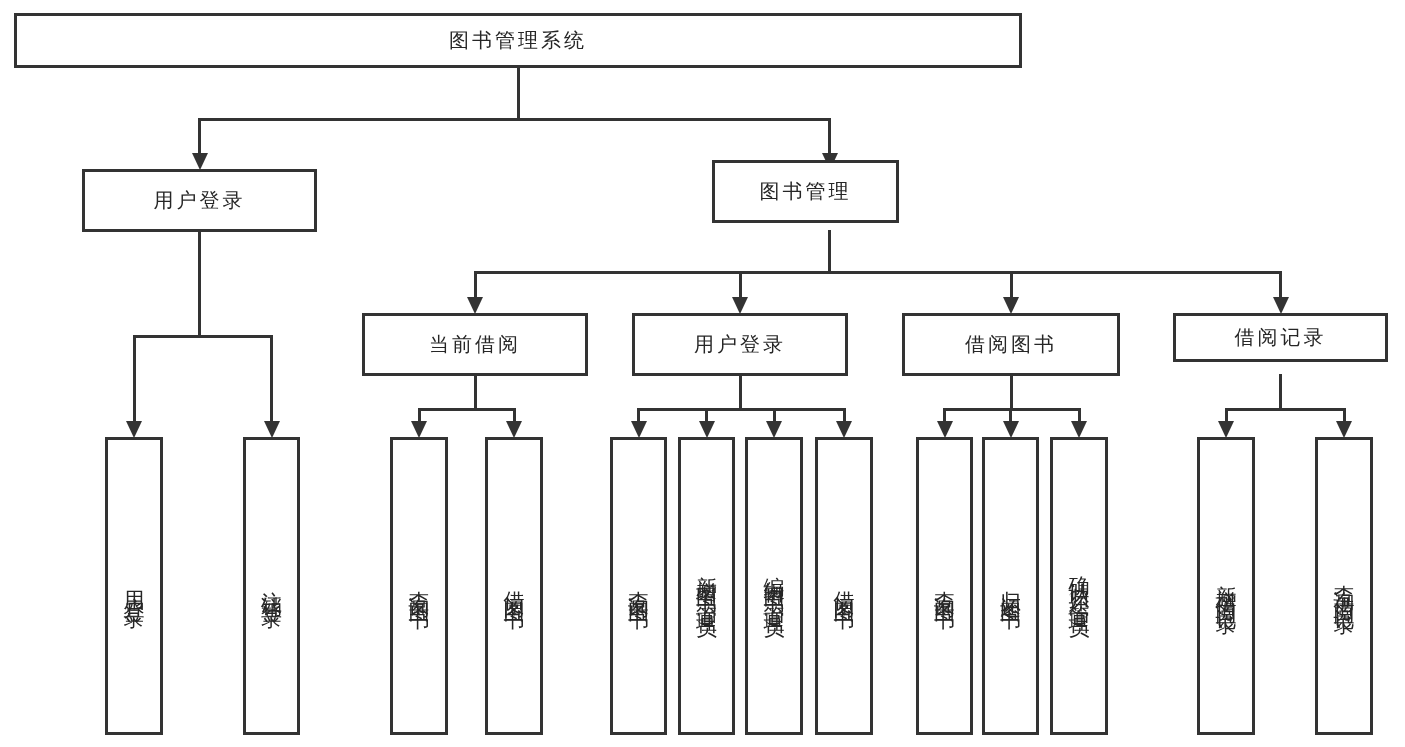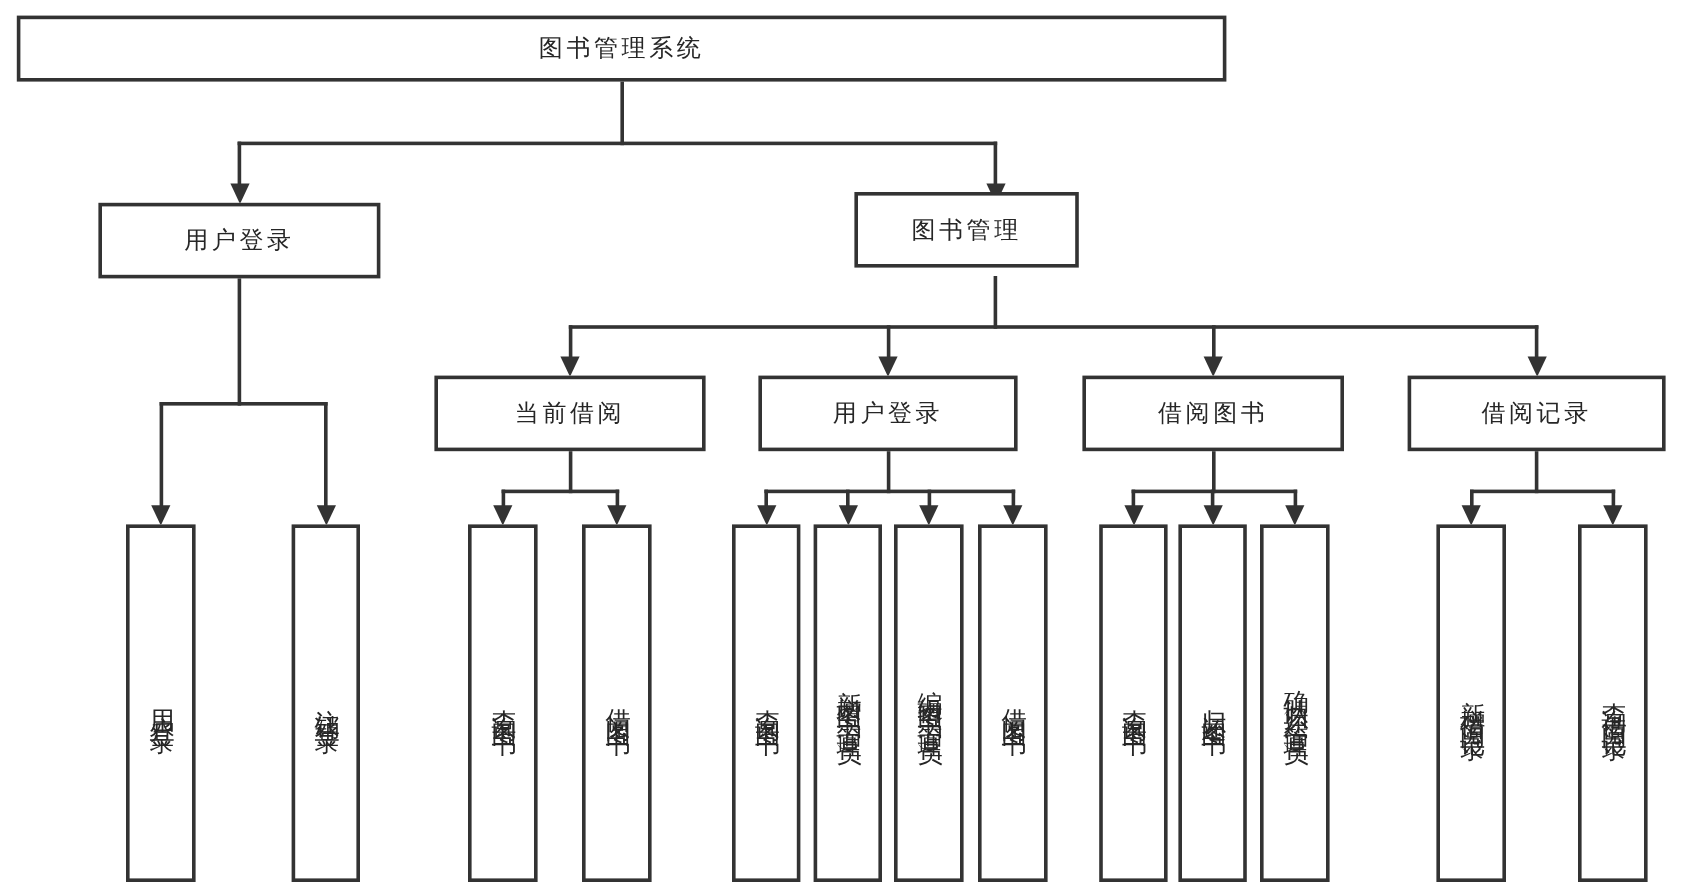--- a/index.html
+++ b/index.html
@@ -127,21 +127,21 @@
 
   <div class="node node-h" style="left:362px;top:313px;width:226px;height:63px">
     <span class="lbl">当前借阅</span>
   </div>
   <div class="node node-h" style="left:632px;top:313px;width:216px;height:63px">
     <span class="lbl">用户登录</span>
   </div>
   <div class="node node-h" style="left:902px;top:313px;width:218px;height:63px">
     <span class="lbl">借阅图书</span>
   </div>
-  <div class="node node-h" style="left:1173px;top:313px;width:215px;height:63px">
+  <div class="node node-h" style="left:1173px;top:313px;width:215px;height:49px">
     <span class="lbl">借阅记录</span>
   </div>
 
   <div class="node node-v" style="left:105px;top:437px;width:58px;height:298px">
     <span class="lbl">用户登录</span>
   </div>
   <div class="node node-v" style="left:243px;top:437px;width:57px;height:298px">
     <span class="lbl">注销登录</span>
   </div>
 

